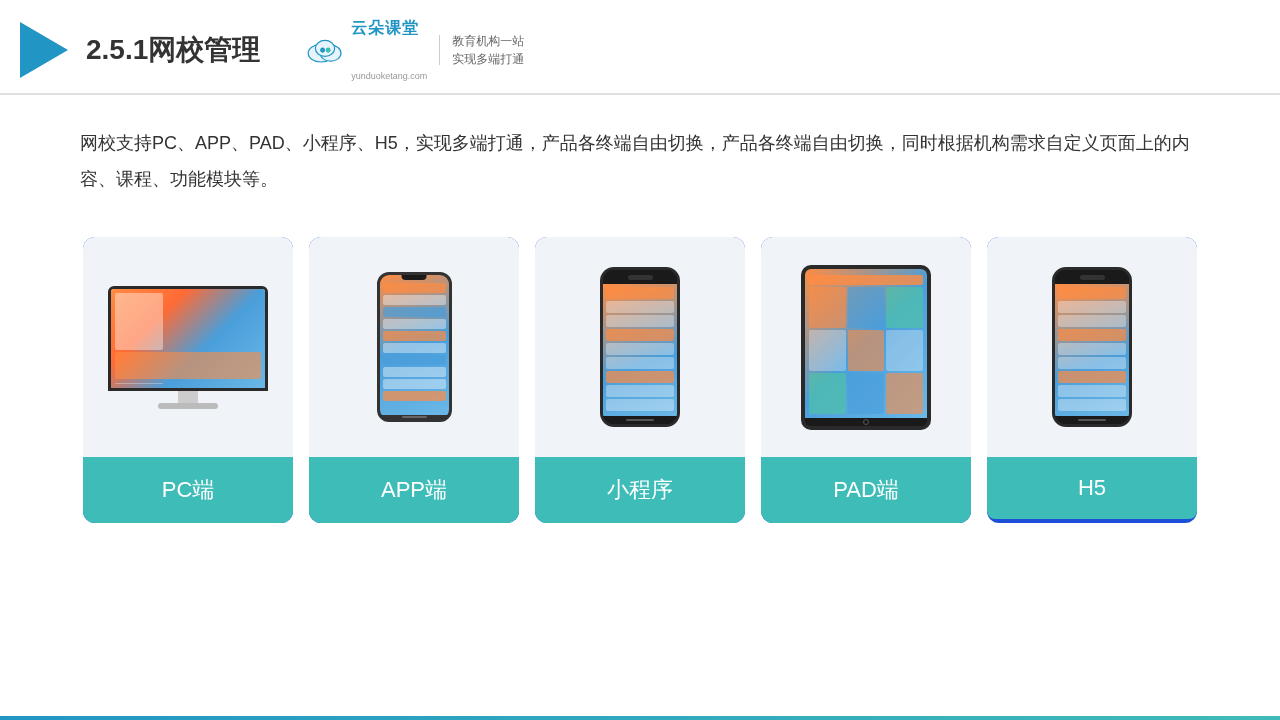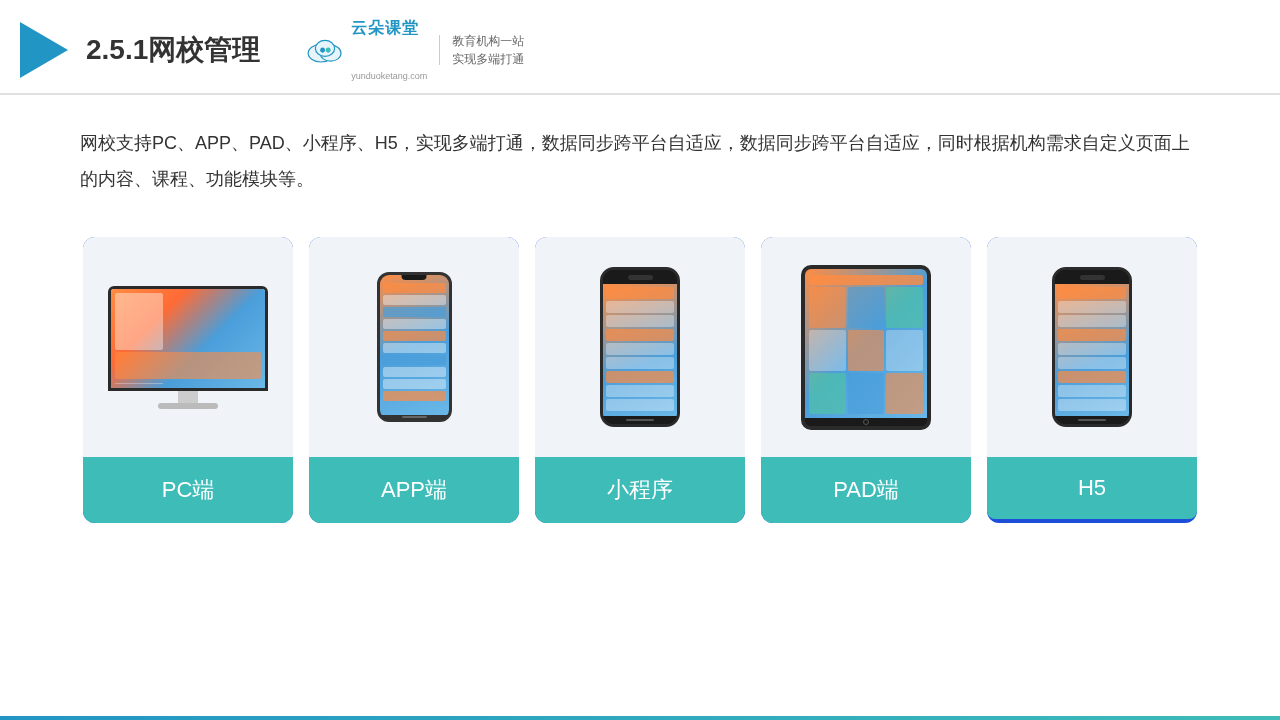--- a/index.html
+++ b/index.html
@@ -376,21 +376,21 @@
     </div>
     <div class="divider-line"></div>
     <div class="slogan-text">
       <span>教育机构一站</span><br>
       <span>实现多端打通</span>
     </div>
   </div>
 </div>
 
 <div class="description">
-  <p>网校支持PC、APP、PAD、小程序、H5，实现多端打通，数据同步跨平台自适应，数据同步跨平台自适应，同时根据机构需求自定义页面上的内容、课程、功能模块等。</p>
+  <p>网校支持PC、APP、PAD、小程序、H5，实现多端打通，产品各终端自由切换，产品各终端自由切换，同时根据机构需求自定义页面上的内容、课程、功能模块等。</p>
 </div>
 
 <div class="cards-container">
 
   <div class="card">
     <div class="card-image-area">
       <div class="pc-mockup">
         <div class="pc-screen">
           <div class="pc-screen-inner">
             <div class="pc-screen-block tall"></div>

